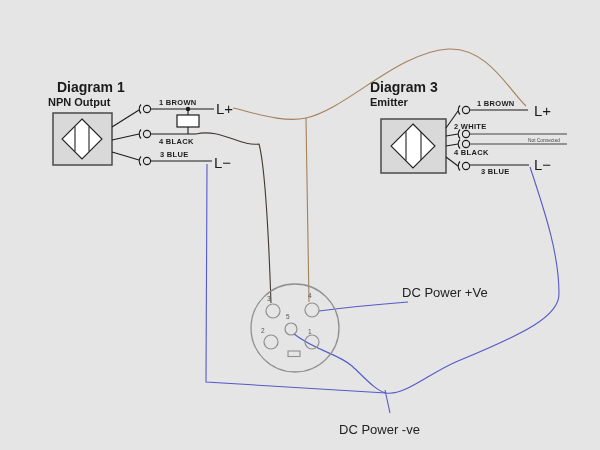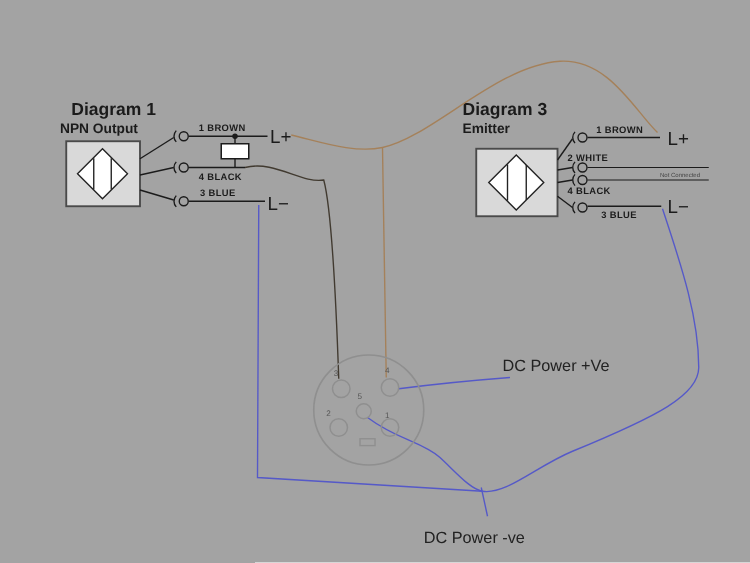--- a/index.html
+++ b/index.html
@@ -1,16 +1,16 @@
 <!DOCTYPE html>
 <html><head>
 <meta charset="utf-8">
 <style>
   html,body{margin:0;padding:0;background:#ffffff;}
-  .canvas{width:600px;height:450px;position:relative;background:#a3a3a3;overflow:hidden;
+  .canvas{width:600px;height:450px;position:relative;background:#e5e5e5;overflow:hidden;
           font-family:"Liberation Sans", sans-serif;}
   svg{display:block;}
   text{font-family:"Liberation Sans", sans-serif;fill:#1b1b1b;}
   .title{font-size:14px;font-weight:bold;}
   .subtitle{font-size:11px;font-weight:bold;}
   .wirelabel{font-size:7.5px;font-weight:bold;letter-spacing:.3px;}
   .rail{font-size:15px;}
   .pinnum{font-size:6.5px;fill:#555;}
   .dclabel{font-size:13px;fill:#222;}
   .tiny{font-size:4.8px;fill:#444;}

